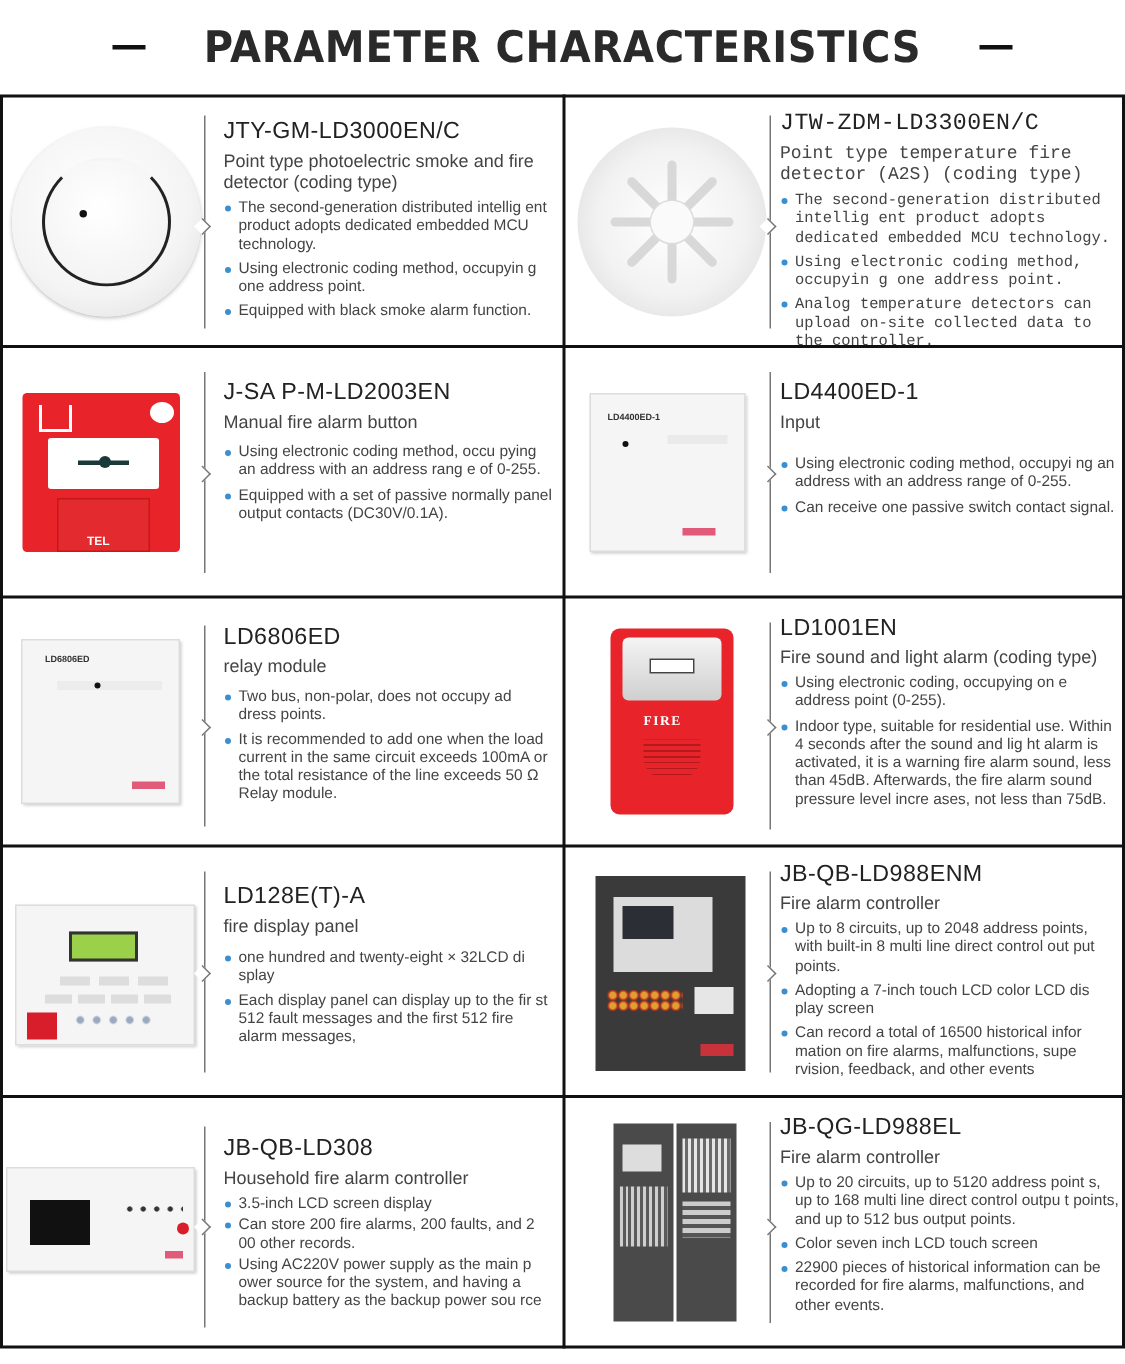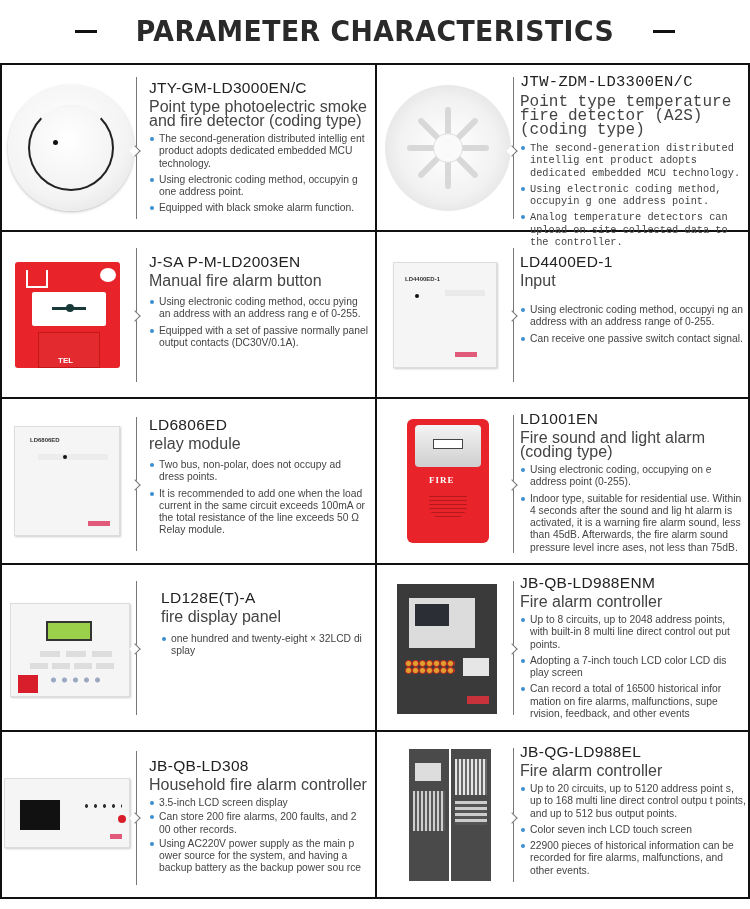--- a/index.html
+++ b/index.html
@@ -13,21 +13,21 @@
   .grid { position: absolute; left: 0; top: 63px; width: 750px; height: 836px; border: 2px solid #111; }
   .vline { position: absolute; left: 375px; top: 63px; width: 2px; height: 836px; background: #111; }
   .hline { position: absolute; left: 0; width: 750px; height: 2px; background: #111; }
 
   .cell { position: absolute; width: 375px; }
   .cell .img { position: absolute; left: 8px; width: 125px; }
   .cell .sep { position: absolute; left: 136px; width: 1px; background: #777; }
   .cell .chev { position: absolute; left: 131px; width: 8px; height: 8px; border-left: 1px solid #777; border-bottom: 1px solid #777; transform: rotate(225deg); background: #fff; }
   .cell .txt { position: absolute; left: 149px; right: 6px; }
   .cell .model { font-size: 15.5px; color: #222; letter-spacing: 0.3px; line-height: 19px; margin-bottom: 3px; }
-  .cell .sub { font-size: 16px; color: #444; line-height: 14px; margin-bottom: 5px; }
+  .cell .sub { font-size: 12px; color: #444; line-height: 14px; margin-bottom: 5px; }
   .cell ul { list-style: none; }
   .cell li { position: relative; padding-left: 10px; font-size: 10.3px; line-height: 12.3px; color: #444; margin-bottom: 4px; }
   .cell li::before { content: ""; position: absolute; left: 1px; top: 4px; width: 4px; height: 4px; border-radius: 50%; background: #3a8fd0; }
 
   
   .smoke { position: absolute; left: 0; width: 126px; height: 126px; border-radius: 50%; background: radial-gradient(circle at 45% 40%, #ffffff 0%, #f4f4f4 60%, #dcdcdc 100%); box-shadow: 0 1px 3px #bbb; }
   .smoke .inner { position: absolute; left: 20px; top: 20px; width: 86px; height: 86px; border-radius: 50%; border: 2px solid #222; border-top-color: transparent; background: radial-gradient(circle at 45% 40%, #fff, #efefef); }
   .smoke .dot { position: absolute; left: 45px; top: 55px; width: 5px; height: 5px; border-radius: 50%; background: #111; }
 
   .heat { position: absolute; left: 0; width: 126px; height: 126px; border-radius: 50%; background: radial-gradient(circle, #ffffff 0%, #f2f2f2 55%, #d6d6d6 100%); }
@@ -190,25 +190,26 @@
   <div class="img" style="top:38px; height:96px;">
     <div class="whitebox" style="left:2px; top:0; width:120px; height:94px;"></div>
     <div class="lcd" style="left:38px; top:18px; width:46px; height:20px;"></div>
     <div style="position:absolute; left:32px; top:48px; width:76px; height:6px; background:repeating-linear-gradient(90deg,#ddd 0 20px,transparent 20px 26px);"></div>
     <div style="position:absolute; left:22px; top:60px; width:86px; height:6px; background:repeating-linear-gradient(90deg,#ddd 0 18px,transparent 18px 22px);"></div>
     <div style="position:absolute; left:10px; top:72px; width:20px; height:18px; background:#d81e2a;"></div>
     <div style="position:absolute; left:40px; top:74px; width:56px; height:6px; background:radial-gradient(circle,#9aa8c0 2px,transparent 3px) 0 0/11px 6px;"></div>
   </div>
   <div class="sep" style="top:16px; height:134px;"></div>
   <div class="chev" style="top:80px;"></div>
-  <div class="txt" style="top:23px;margin-left:12px;">
+  <div class="txt" style="top:23px;">
     <div class="model">LD128E(T)-A</div>
     <div class="sub" style="margin-bottom:9px;">fire display panel</div>
     <ul>
       <li>one hundred and twenty-eight × 32LCD di splay</li>
+      <li>Each display panel can display up to the fir st 512 fault messages and the first 512 fire alarm messages,</li>
     </ul>
   </div>
 </div>
 
 <div class="cell" style="left:377px; top:565px; height:165px;">
   <div class="img" style="top:19px; height:130px;">
     <div class="darkpanel" style="left:12px; top:0; width:100px; height:130px;"></div>
     <div style="position:absolute; left:24px; top:14px; width:66px; height:50px; background:#dcdcdc;"></div>
     <div style="position:absolute; left:30px; top:20px; width:34px; height:22px; background:#2b2f35;"></div>
     <div style="position:absolute; left:20px; top:76px; width:50px; height:14px; background:radial-gradient(circle,#e0a030 2px,#c03020 3px,transparent 4px) 0 0/7px 7px;"></div>

